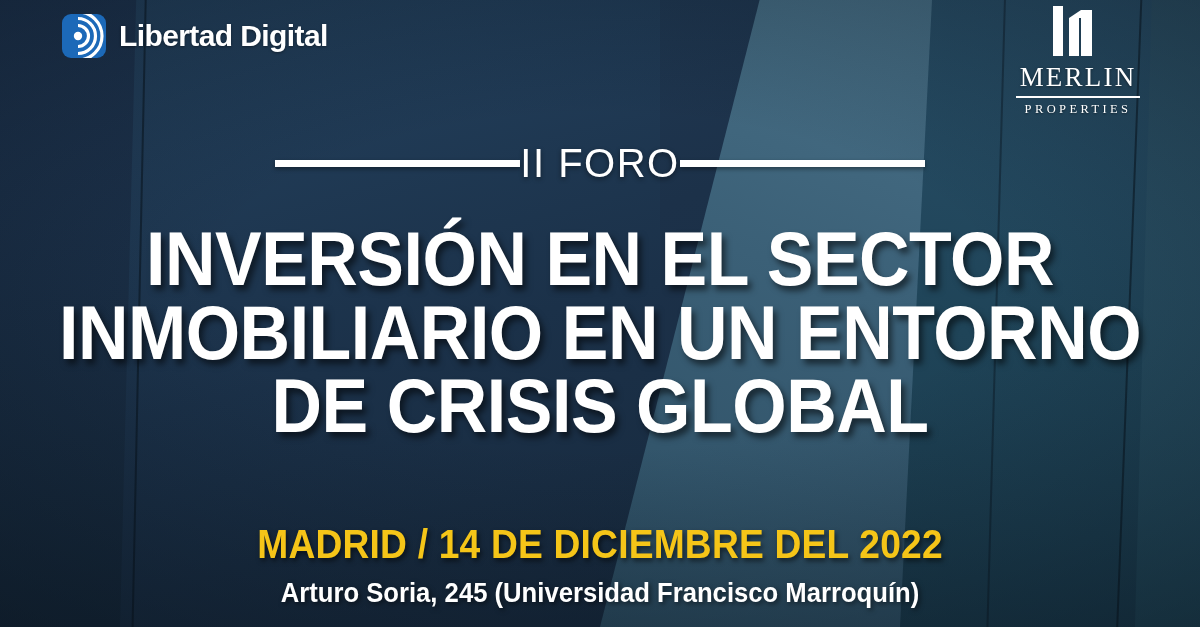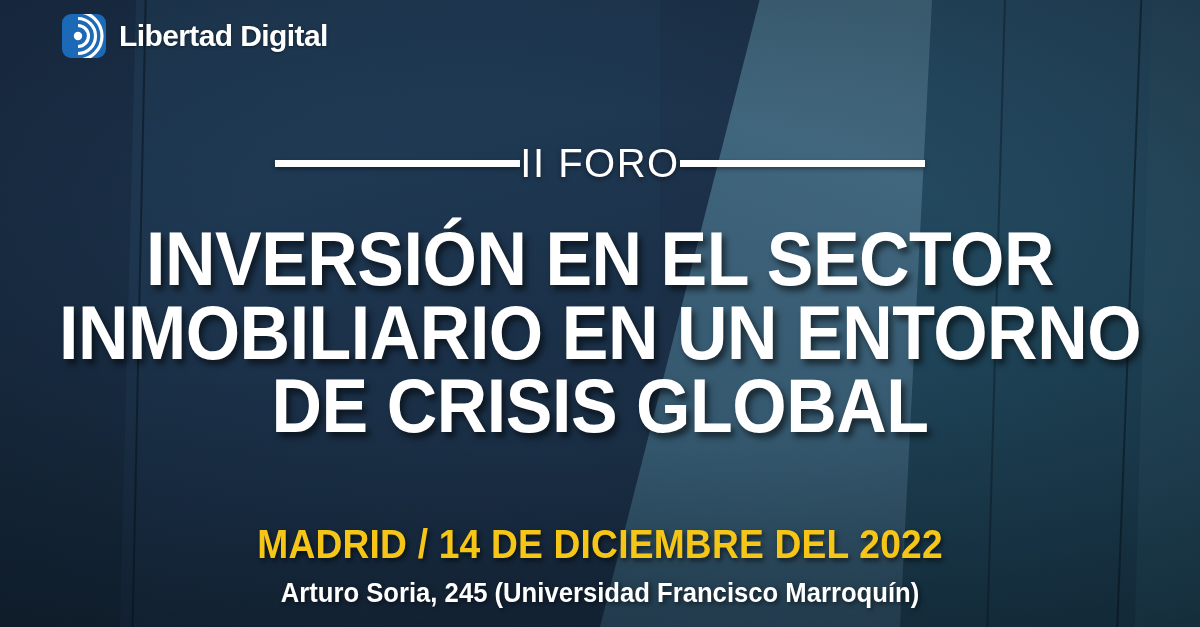--- a/index.html
+++ b/index.html
@@ -277,20 +277,33 @@
         <svg width="44" height="44" viewBox="0 0 44 44" aria-hidden="true">
           <circle cx="16" cy="22" r="4.2" fill="#ffffff"></circle>
           <path d="M16 11.5 A10.5 10.5 0 0 1 16 32.5" fill="none" stroke="#ffffff" stroke-width="3.2"></path>
           <path d="M16 4.5 A17.5 17.5 0 0 1 16 39.5" fill="none" stroke="#ffffff" stroke-width="3.2"></path>
           <path d="M16 -2 A24 24 0 0 1 16 46" fill="none" stroke="#ffffff" stroke-width="3.2"></path>
         </svg>
       </span>
       <span class="ld-word">Libertad Digital</span>
     </div>
 
+    <div class="merlin">
+      <span class="merlin-mark">
+        <svg width="70" height="50" viewBox="0 0 70 50" aria-hidden="true">
+          <rect x="10" y="0" width="10" height="50" fill="#ffffff"></rect>
+          <rect x="26" y="12" width="10" height="38" fill="#ffffff"></rect>
+          <rect x="38" y="4" width="11" height="46" fill="#ffffff"></rect>
+          <polygon points="26,12 38,4 38,12" fill="#ffffff"></polygon>
+        </svg>
+      </span>
+      <div class="merlin-name">MERLIN</div>
+      <div class="merlin-rule"></div>
+      <div class="merlin-sub">PROPERTIES</div>
+    </div>
 
     <div class="eyebrow">
       <span class="eyebrow-rule"></span>
       <span class="eyebrow-text">II FORO</span>
       <span class="eyebrow-rule"></span>
     </div>
 
     <div class="headline">
       <span class="headline-line">INVERSIÓN EN EL SECTOR</span>
       <span class="headline-line">INMOBILIARIO EN UN ENTORNO</span>

